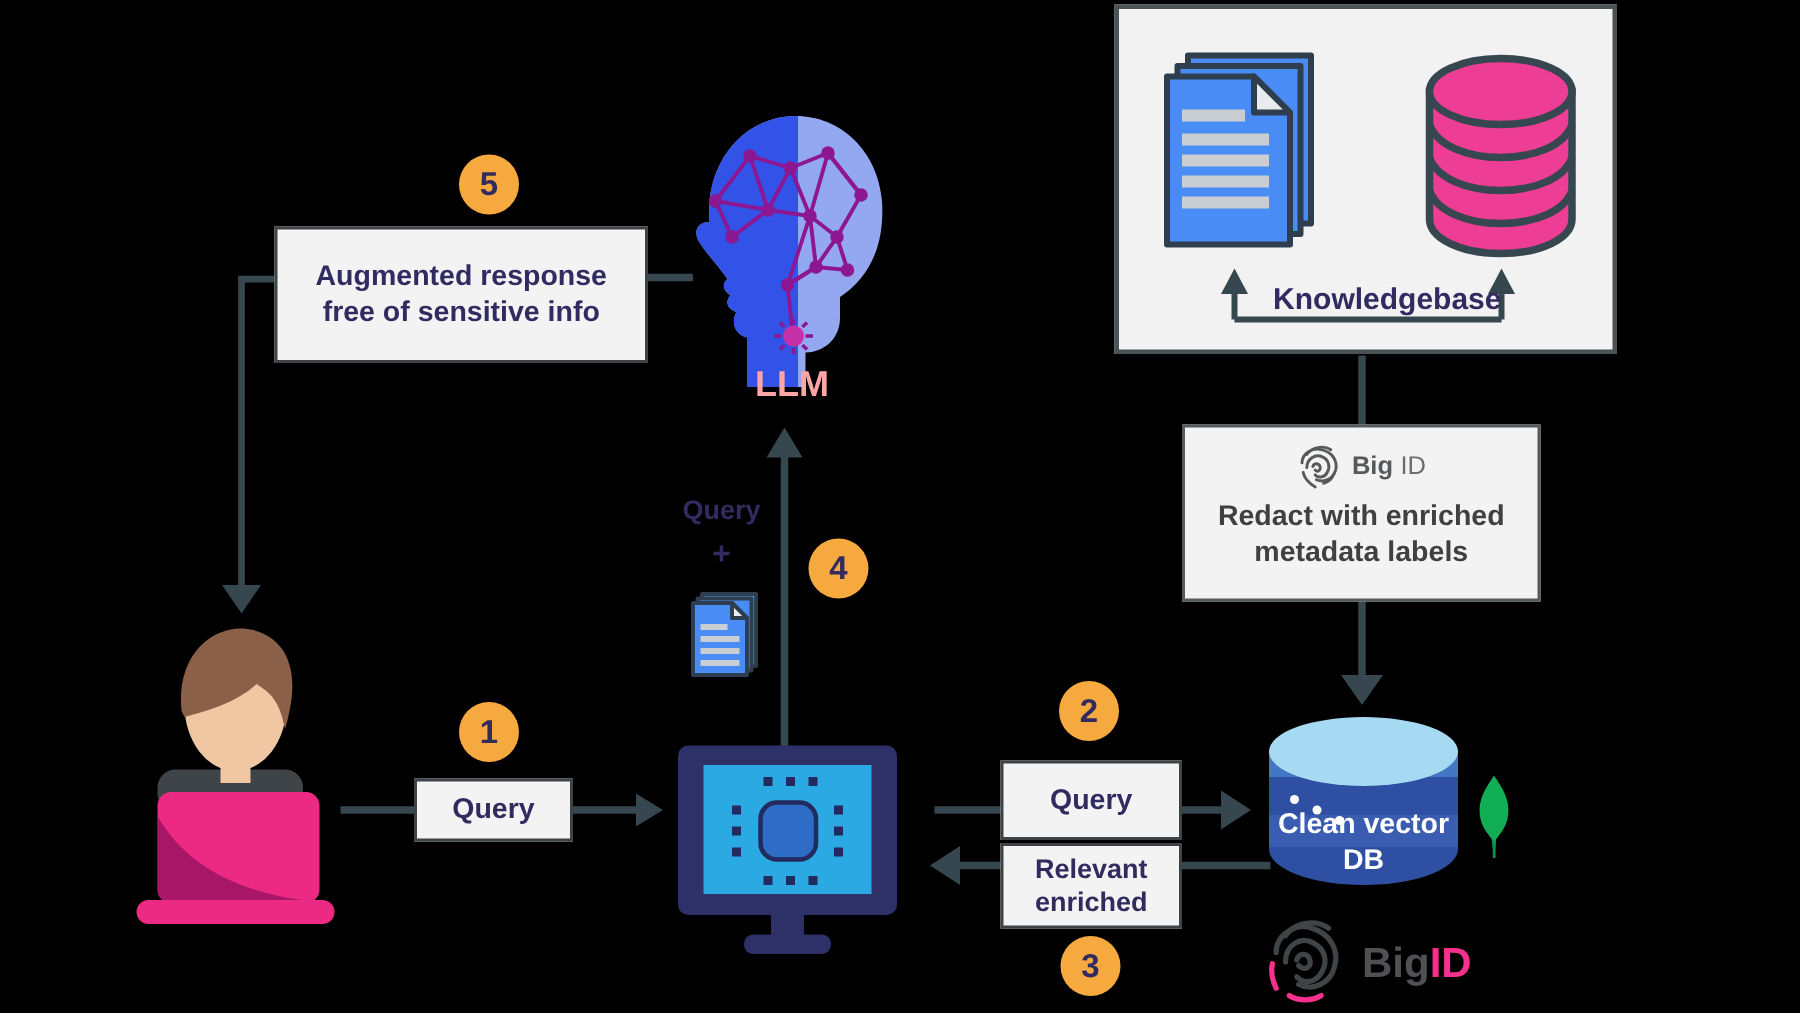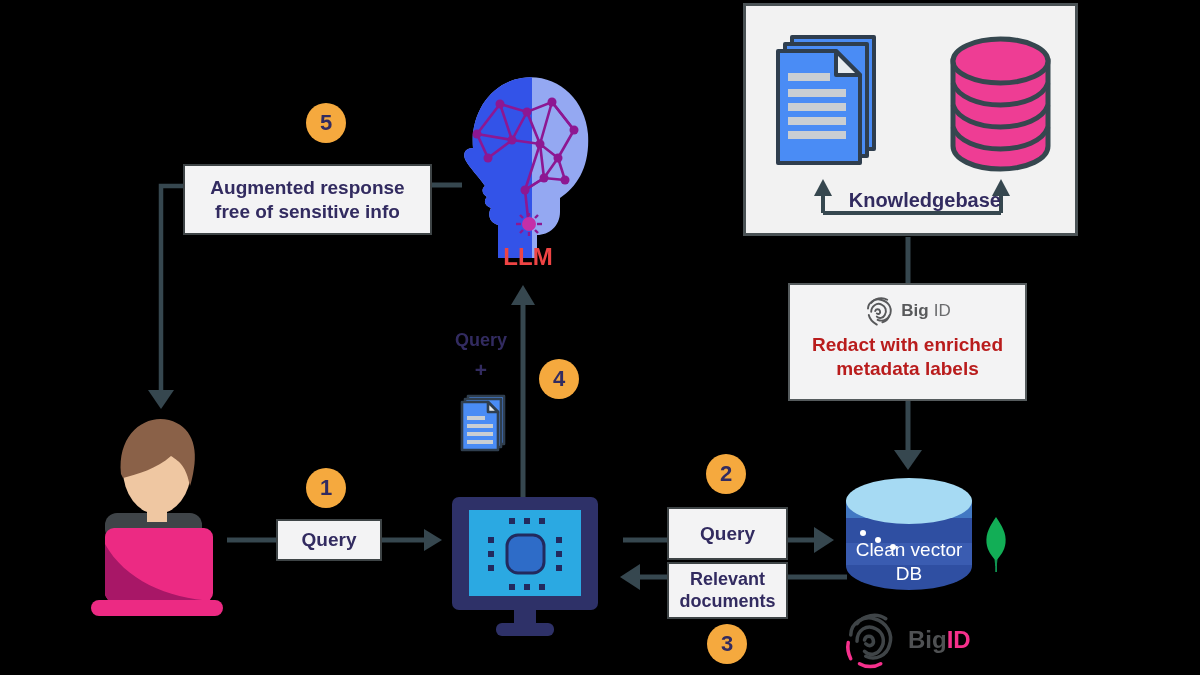--- a/index.html
+++ b/index.html
@@ -16,43 +16,43 @@
          justify-content:center;z-index:3;}
   .kb-box{position:absolute;left:743px;top:3px;width:335px;height:233px;background:#F2F2F2;
           border:3px solid #4A5255;box-sizing:border-box;z-index:2;}
   .kb-label{position:absolute;left:77px;top:183px;width:178px;text-align:right;
             font-weight:bold;font-size:20px;color:#322B60;}
   .redact-box{position:absolute;left:788px;top:283px;width:239px;height:118px;background:#F3F3F4;
               border:2px solid #555B5D;box-sizing:border-box;z-index:2;text-align:center;}
   .brandrow{display:flex;align-items:center;justify-content:center;gap:5px;margin-top:10px;}
   .brandrow .big{font-weight:bold;font-size:17px;color:#58595B;}
   .brandrow .id{font-weight:normal;font-size:17px;color:#6B6C6E;}
-  .redact-text{margin-top:6px;font-weight:bold;font-size:19px;color:#b91c1c;line-height:1.25;
+  .redact-text{margin-top:6px;font-weight:bold;font-size:19px;color:#404040;line-height:1.25;
                padding:0 10px;}
-  .aug-box{left:183px;top:164px;width:249px;height:71px;font-size:19px;padding:0 6px;}
+  .aug-box{left:183px;top:151px;width:249px;height:91px;font-size:19px;padding:0 6px;}
   .query-box{left:276px;top:519px;width:106px;height:42px;font-size:19px;}
   .lookup-box{left:667px;top:507px;width:121px;height:53px;font-size:19px;}
   .relevant-box{left:667px;top:562px;width:121px;height:57px;font-size:18px;padding:0 4px;}
   .llm-label{position:absolute;left:498px;top:243px;width:60px;text-align:center;
-             font-weight:bold;font-size:24px;color:#ef4444;z-index:2;}
+             font-weight:bold;font-size:24px;color:#fca5a5;z-index:2;}
   .qp-query{position:absolute;left:446px;top:330px;width:70px;text-align:center;
             font-weight:bold;font-size:18px;color:#322B60;z-index:2;}
   .qp-plus{position:absolute;left:446px;top:358px;width:70px;text-align:center;
            font-weight:bold;font-size:21px;color:#322B60;z-index:2;}
   .vdb{position:absolute;left:846px;top:478px;width:126px;height:134px;z-index:2;}
   .vdb-body{position:absolute;left:0;top:22px;width:126px;height:90px;
             border-radius:0 0 63px 63px / 0 0 24px 24px;
             background:linear-gradient(#4278C3 0 20%,#2F4FA2 20% 48%,#3A5CB1 48% 72%,#2F4FA2 72% 100%);}
   .vdb-top{position:absolute;left:0;top:0;width:126px;height:46px;border-radius:50%;background:#A6DAF3;}
   .vdb-text{position:absolute;left:0;top:60px;width:126px;text-align:center;color:#fff;
-            font-weight:normal;font-size:19px;line-height:1.25;z-index:3;}
+            font-weight:bold;font-size:19px;line-height:1.25;z-index:3;}
   .vdb-dot{position:absolute;width:6px;height:6px;border-radius:50%;background:#fff;z-index:3;}
   .mongo-text{position:absolute;left:1012px;top:527px;font-weight:bold;font-size:37px;
               color:#12AE56;z-index:2;letter-spacing:0.5px;}
-  .bigid-footer{position:absolute;left:908px;top:626px;font-weight:bold;font-size:24px;z-index:2;}
+  .bigid-footer{position:absolute;left:908px;top:626px;font-weight:bold;font-size:28px;z-index:2;}
   .bigid-footer .big{color:#4F5153;}
   .bigid-footer .id{color:#F6308C;}
 </style>
 </head>
 <body>
 
 <div class="canvas">
 
   <svg class="overlay" width="1200" height="675">
     <g stroke="#36474F" stroke-width="5" fill="none" stroke-linejoin="miter">
@@ -237,21 +237,21 @@
     <g fill="#C9CED3">
       <rect x="9" y="22" width="18" height="4"></rect>
       <rect x="9" y="30" width="26" height="4"></rect>
       <rect x="9" y="38" width="26" height="4"></rect>
       <rect x="9" y="46" width="26" height="4"></rect>
     </g>
   </svg>
   <div class="badge" style="left:539px;top:359px;">4</div>
 
   <div class="lbox lookup-box">Query</div>
-  <div class="lbox relevant-box">Relevant documents</div>
+  <div class="lbox relevant-box">Relevant enriched</div>
   <div class="badge" style="left:706px;top:454px;">2</div>
   <div class="badge" style="left:707px;top:624px;">3</div>
 
   <div class="vdb">
     <div class="vdb-body"></div>
     <div class="vdb-top"></div>
     <div class="vdb-dot" style="left:14px;top:52px;"></div>
     <div class="vdb-dot" style="left:29px;top:59px;"></div>
     <div class="vdb-dot" style="left:44px;top:66px;"></div>
     <div class="vdb-text">Clean vector DB</div>

